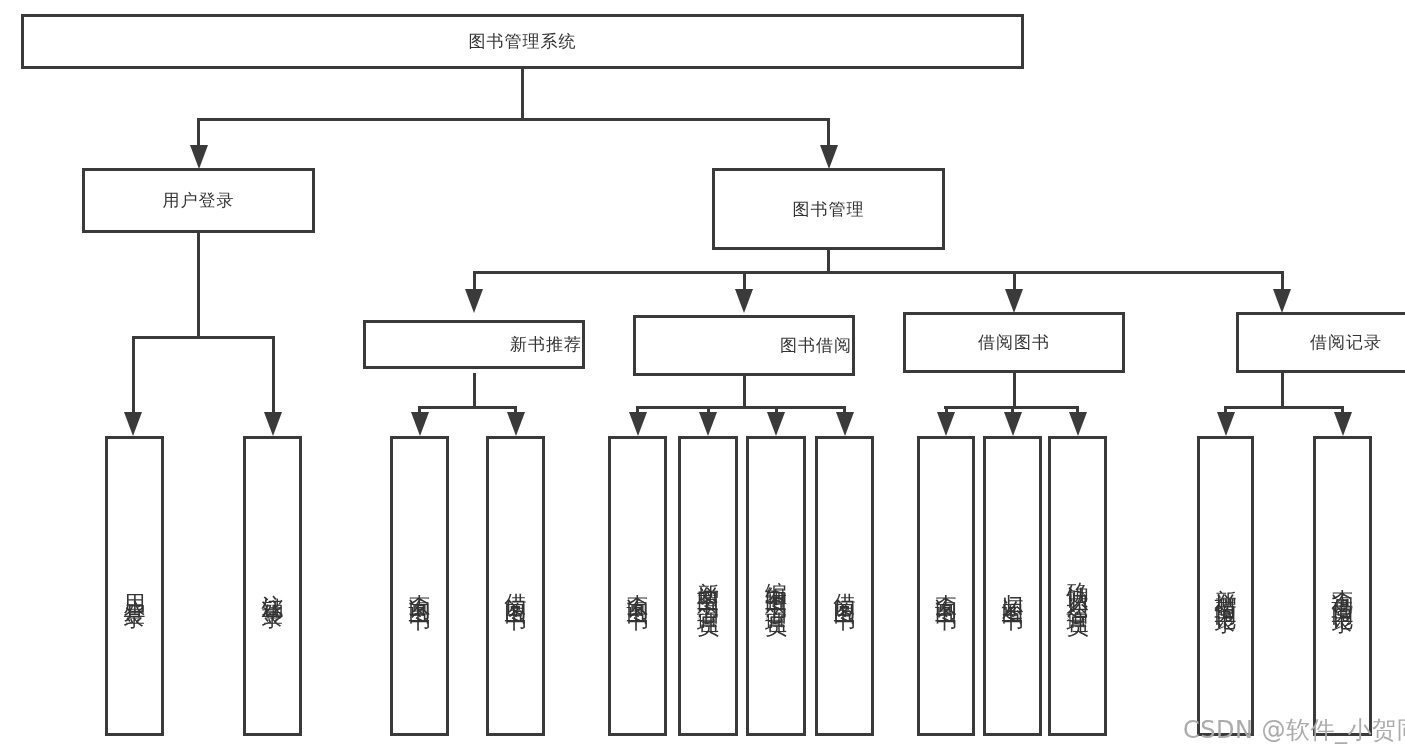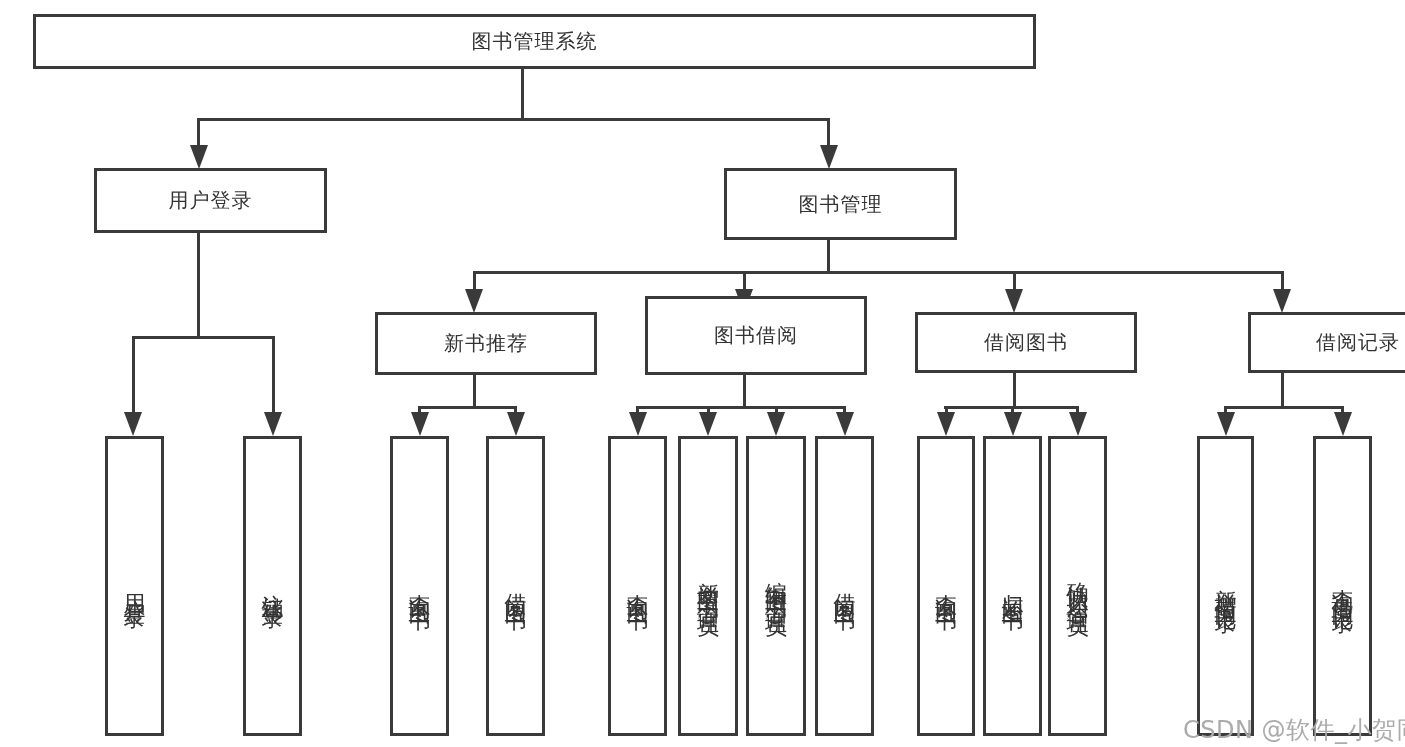--- a/index.html
+++ b/index.html
@@ -25,25 +25,24 @@
   .node{
     position:absolute;
     background:#ffffff;
     border:3px solid var(--line);
     display:flex;
     align-items:center;
     justify-content:center;
     z-index:2;
   }
   .hnode{
-    font-size:20px;
+    font-size:17px;
     letter-spacing:1px;
     color:var(--text);
     white-space:nowrap;
-    margin-left:12px;
   }
   .vnode .vtext{
     writing-mode:vertical-rl;
     text-orientation:mixed;
     font-size:22px;
     letter-spacing:5px;
     color:var(--text);
     line-height:1;
   }
   
@@ -94,28 +93,28 @@
 
 <div class="stage">
 
   <div class="node hnode" style="left:21px; top:14px; width:1003px; height:55px;">
     <span>图书管理系统</span>
   </div>
 
   <div class="node hnode" style="left:82px; top:168px; width:233px; height:65px;">
     <span>用户登录</span>
   </div>
-  <div class="node hnode" style="left:712px; top:168px; width:233px; height:72px;">
+  <div class="node hnode" style="left:712px; top:168px; width:233px; height:82px;">
     <span>图书管理</span>
   </div>
 
-  <div class="node hnode" style="left:363px; top:312px; width:222px; height:63px;">
+  <div class="node hnode" style="left:363px; top:320px; width:222px; height:49px;justify-content:flex-end;">
     <span>新书推荐</span>
   </div>
-  <div class="node hnode" style="left:633px; top:296px; width:222px; height:79px;">
+  <div class="node hnode" style="left:633px; top:315px; width:222px; height:61px;justify-content:flex-end;">
     <span>图书借阅</span>
   </div>
   <div class="node hnode" style="left:903px; top:312px; width:222px; height:61px;">
     <span>借阅图书</span>
   </div>
   <div class="node hnode" style="left:1236px; top:312px; width:220px; height:61px;">
     <span>借阅记录</span>
   </div>
 
   <div class="node vnode" style="left:105px; top:436px; width:59px; height:300px;">

